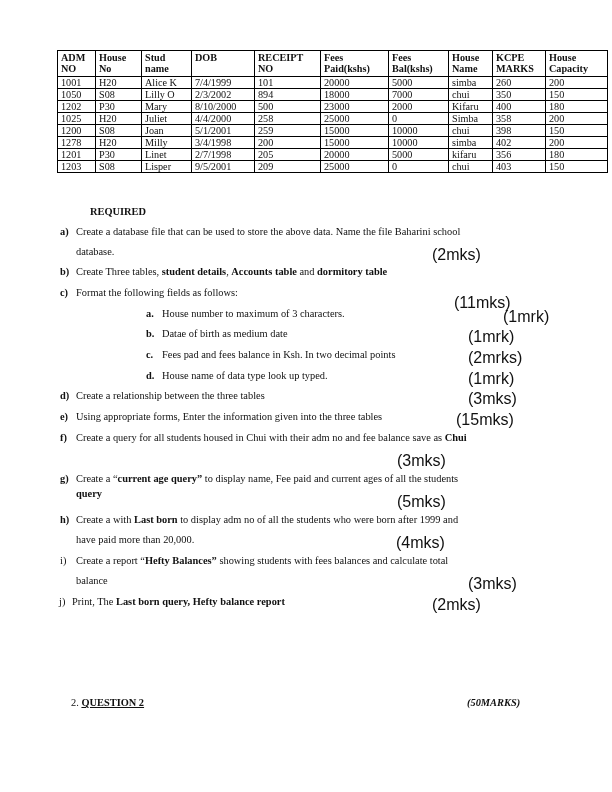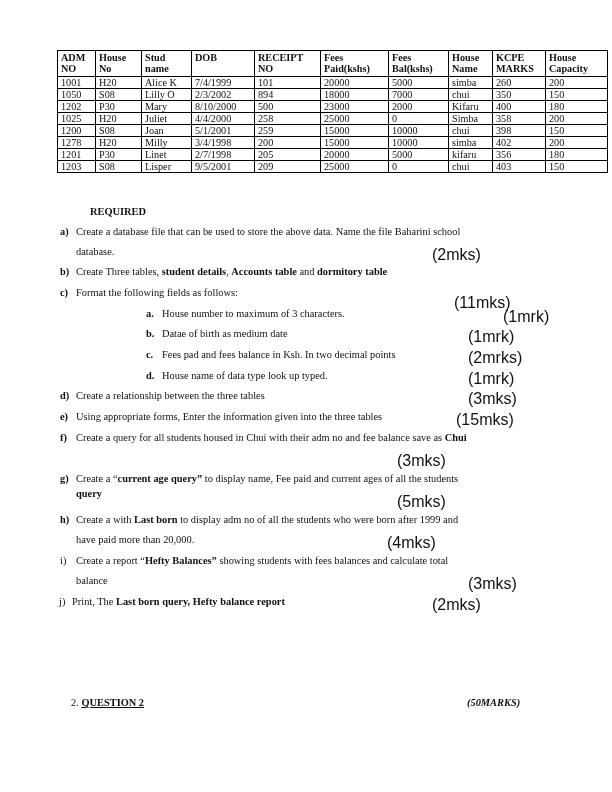--- a/index.html
+++ b/index.html
@@ -213,21 +213,21 @@
   <div class="txt b" style="left:76px; top:452px;margin-top:36px;">query</div>
   <div class="mk" style="left:397px; top:452px;">(3mks)</div>
 
   <div class="lbl" style="left:60px; top:473px;">g)</div>
   <div class="txt" style="left:76px; top:473px;"><span>Create a “</span><span class="b">current age query”</span><span> to display name, Fee paid and  current ages of all the students</span></div>
   <div class="mk" style="left:397px; top:493px;">(5mks)</div>
 
   <div class="lbl" style="left:60px; top:514px;">h)</div>
   <div class="txt" style="left:76px; top:514px;"><span>Create a with </span><span class="b">Last born</span><span> to display adm no of all the students who were born after 1999 and</span></div>
   <div class="txt" style="left:76px; top:534px;">have paid more than 20,000.</div>
-  <div class="mk" style="left:387px; top:534px;text-align:center;">(4mks)</div>
+  <div class="mk" style="left:396px; top:534px;text-align:center;">(4mks)</div>
 
   <div class="txt" style="left:60px; top:555px;">i)</div>
   <div class="txt" style="left:76px; top:555px;"><span>Create a report “</span><span class="b">Hefty Balances”</span><span> showing students with fees balances and calculate total</span></div>
   <div class="txt" style="left:76px; top:575px;">balance</div>
   <div class="mk" style="left:468px; top:575px;">(3mks)</div>
 
   <div class="txt" style="left:59px; top:596px;">j)</div>
   <div class="txt" style="left:72px; top:596px;"><span>Print, The </span><span class="b">Last born query, Hefty balance report</span></div>
   <div class="mk" style="left:432px; top:596px;">(2mks)</div>
 

